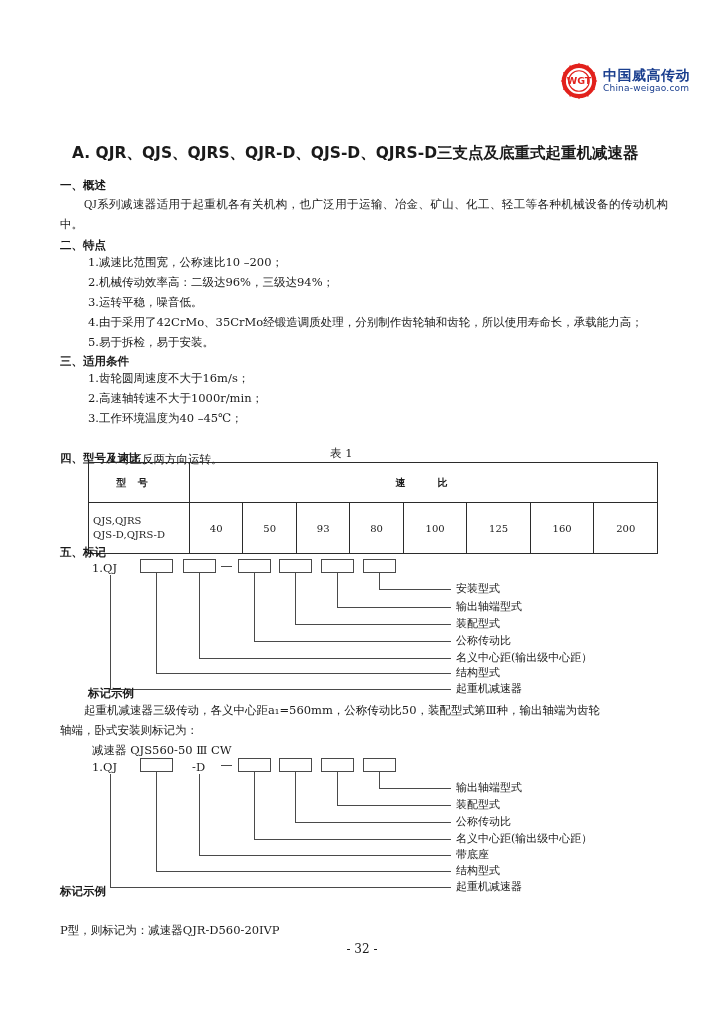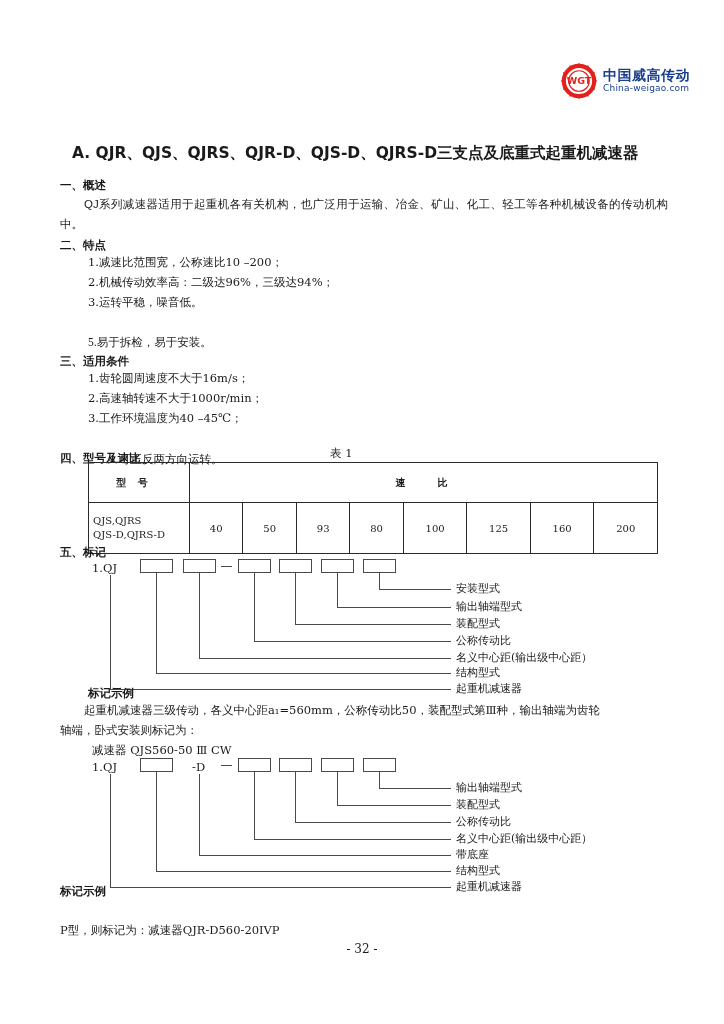--- a/index.html
+++ b/index.html
@@ -75,21 +75,21 @@
     position: absolute;
     font-size: 11.5px;
     font-weight: bold;
     left: 60px;
     white-space: nowrap;
   }
   .para {
     position: absolute;
     font-size: 11.5px;
     line-height: 20px;
-    font-family: Liberation Sans, sans-serif;
+    font-family: Liberation Serif, serif;
   }
   .item {
     position: absolute;
     font-size: 11.5px;
     font-family: "DejaVu Serif", "Liberation Serif", serif;
     white-space: nowrap;
   }
 
   
   .table-caption {
@@ -220,21 +220,22 @@
 
   <div class="doc-title">A. QJR、QJS、QJRS、QJR-D、QJS-D、QJRS-D三支点及底重式起重机减速器</div>
 
   <div class="sec-head" style="top:178px;">一、概述</div>
   <div class="para" style="left:60px; top:194px; width:608px; text-indent:24px; text-align:justify;">QJ系列减速器适用于起重机各有关机构，也广泛用于运输、冶金、矿山、化工、轻工等各种机械设备的传动机构中。</div>
 
   <div class="sec-head" style="top:238px;">二、特点</div>
   <div class="item" style="left:88px; top:255px;">1.减速比范围宽，公称速比10 –200；</div>
   <div class="item" style="left:88px; top:275px;">2.机械传动效率高：二级达96%，三级达94%；</div>
   <div class="item" style="left:88px; top:295px;">3.运转平稳，噪音低。</div>
-  <div class="item" style="left:88px; top:335px;font-family:Liberation Serif, serif;">5.易于拆检，易于安装。</div>
+  <div class="item" style="left:88px; top:315px;">4.由于采用了42CrMo、35CrMo经锻造调质处理，分别制作齿轮轴和齿轮，所以使用寿命长，承载能力高；</div>
+  <div class="item" style="left:88px; top:335px;">5.易于拆检，易于安装。</div>
 
   <div class="sec-head" style="top:354px;">三、适用条件</div>
   <div class="item" style="left:88px; top:371px;">1.齿轮圆周速度不大于16m/s；</div>
   <div class="item" style="left:88px; top:391px;">2.高速轴转速不大于1000r/min；</div>
   <div class="item" style="left:88px; top:411px;">3.工作环境温度为40 –45℃；</div>
   <div class="item" style="left:88px; top:452px;margin-left:20px;">4.可正反两方向运转。</div>
 
   <div class="sec-head" style="top:451px;">四、型号及速比</div>
   <div class="table-caption">表 1</div>
 

